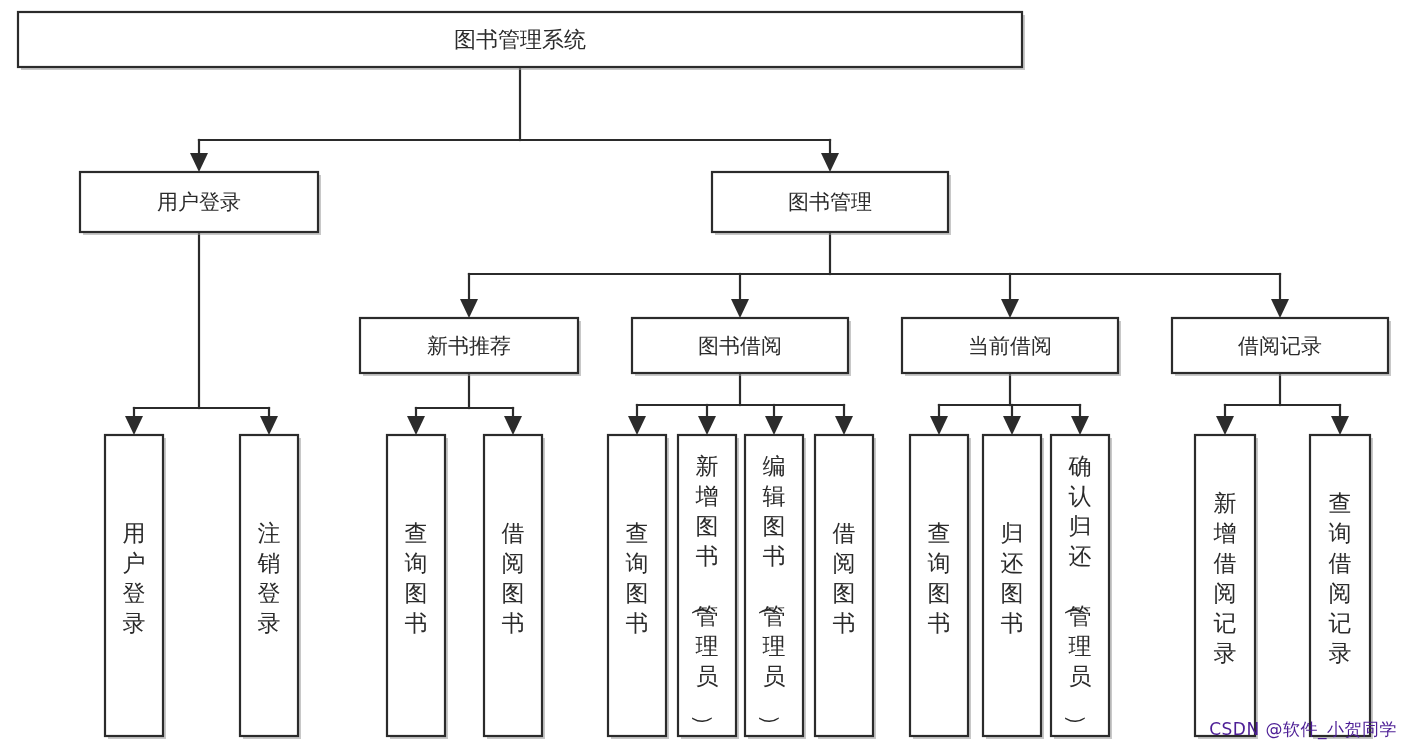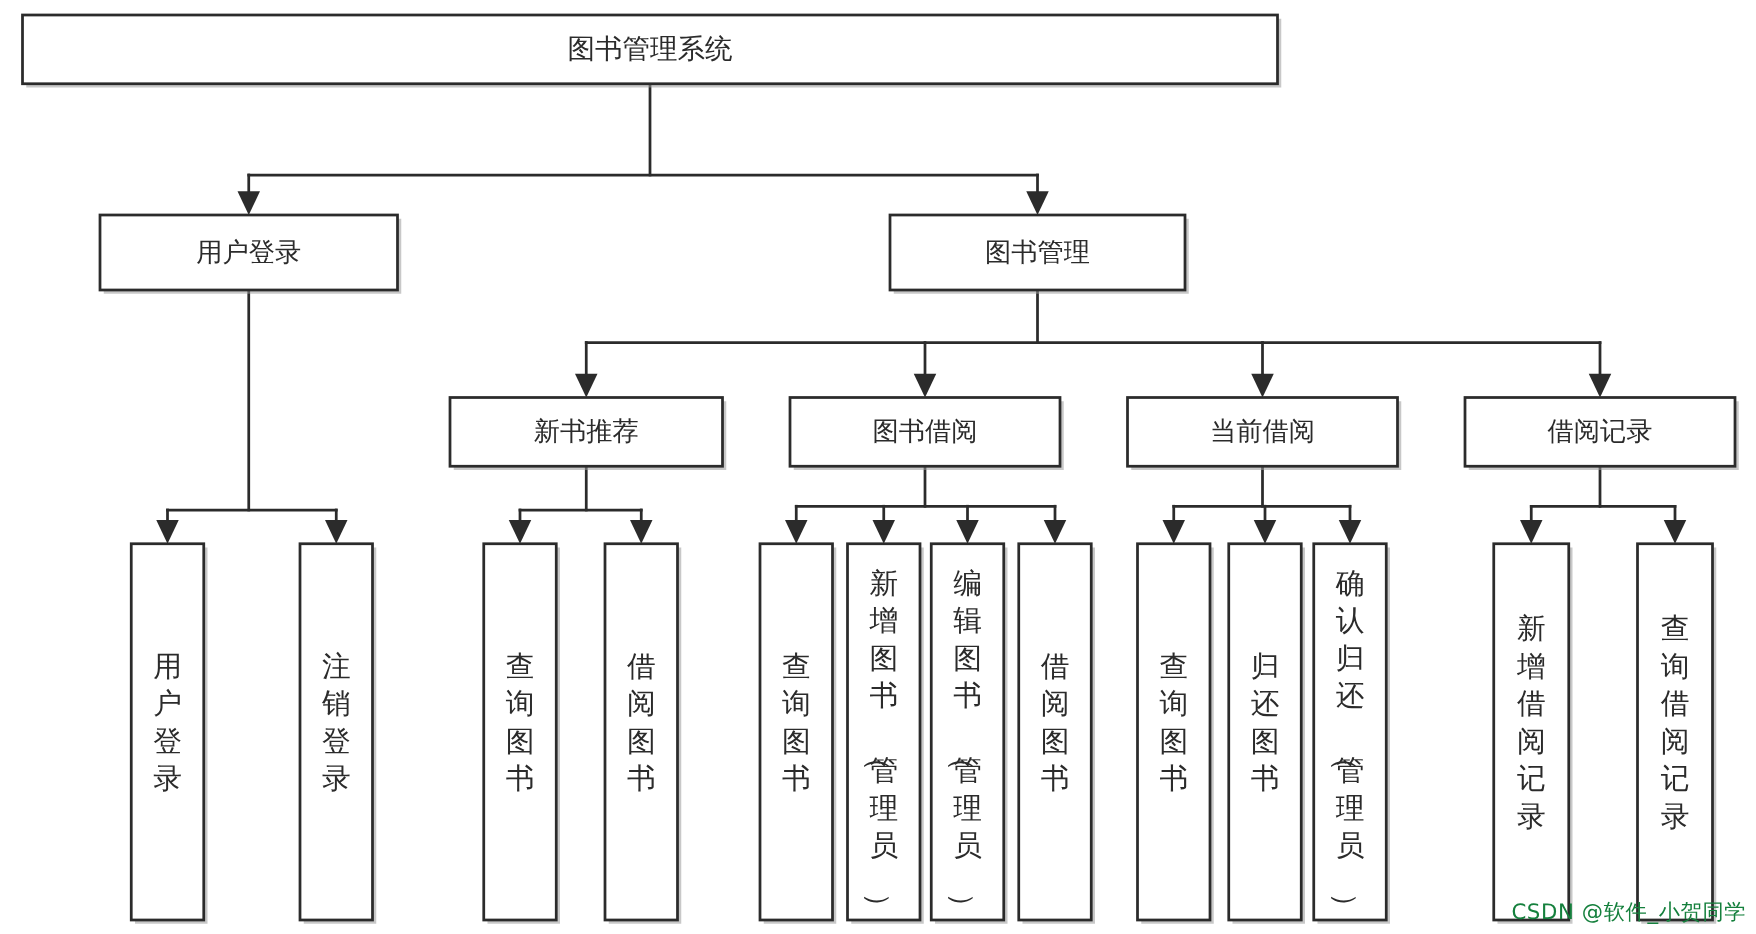--- a/index.html
+++ b/index.html
@@ -61,21 +61,21 @@
     fill: #2b2b2b;
     font-size: 23px;
     text-anchor: middle;
   }
   .watermark {
     position: absolute;
     right: 8px;
     bottom: 6px;
     font-family: "DejaVu Sans", "Liberation Sans", sans-serif;
     font-size: 17px;
-    color: #15803d;
+    color: #4c1d95;
     letter-spacing: 0.5px;
     white-space: nowrap;
     user-select: none;
   }
 </style>
 </head>
 <body>
 
 <div id="diagram-root">
 

